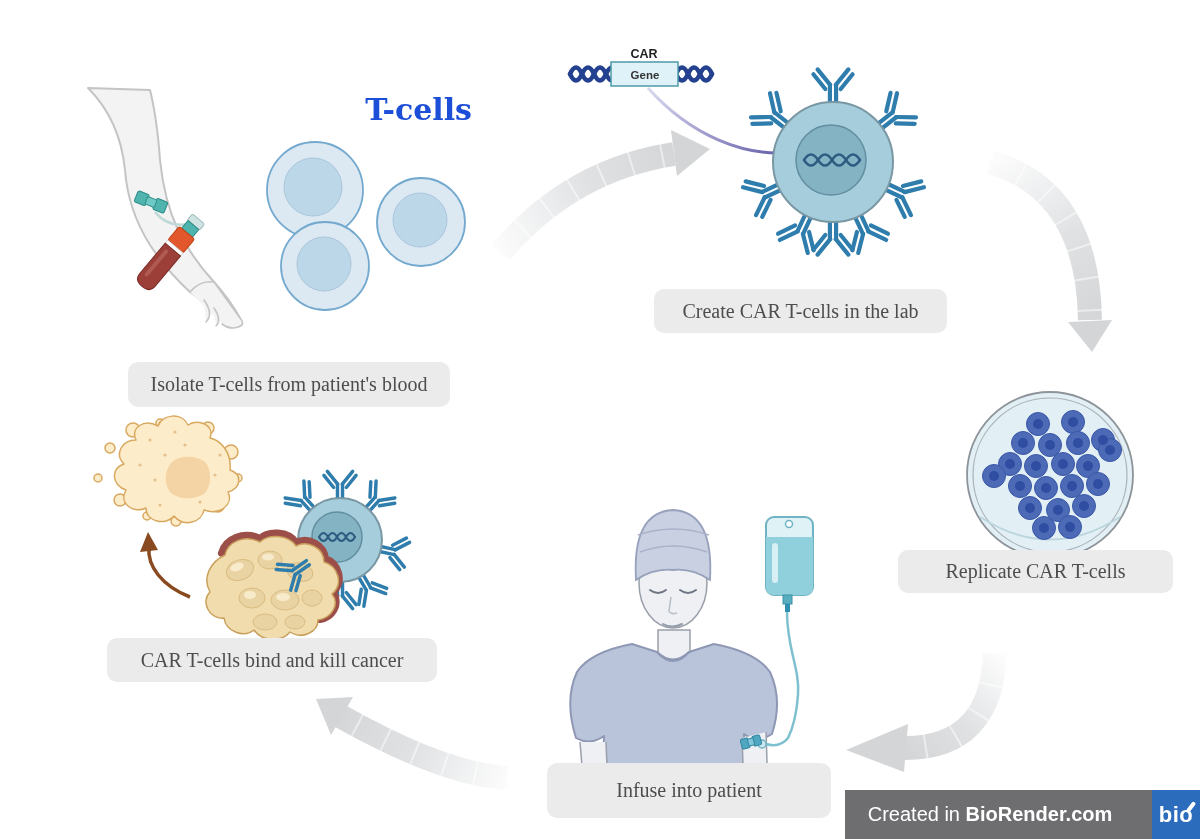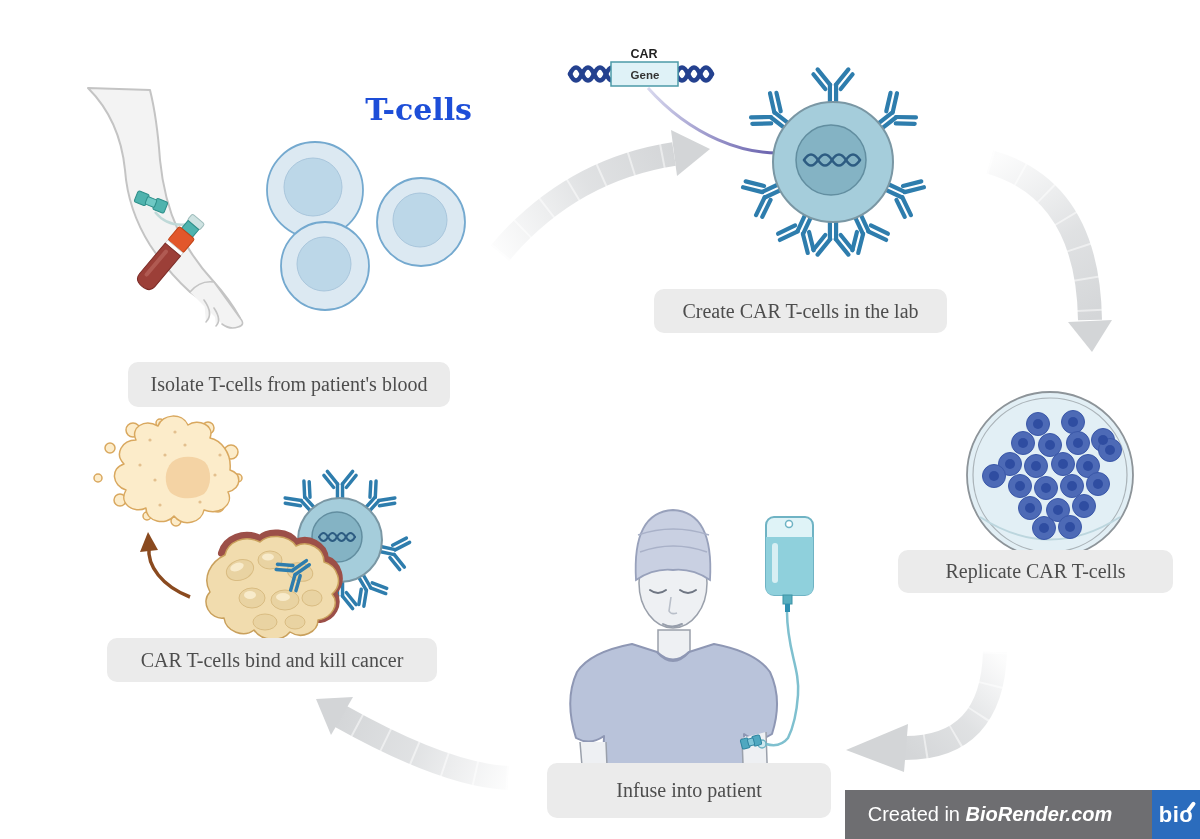--- a/index.html
+++ b/index.html
@@ -7,21 +7,21 @@
          font-family:"Liberation Serif","DejaVu Serif",serif;padding-left:14px;}
   #art{position:absolute;left:0;top:0;}
   .step-label{position:absolute;background:#ebebeb;border-radius:10px;color:#4d4d4d;
       font-size:20px;display:flex;align-items:center;justify-content:center;text-align:center;
       font-family:"Liberation Serif","DejaVu Serif",serif;}
   .diagram-title{position:absolute;left:352px;top:92px;width:120px;text-align:right;
       font-family:"DejaVu Serif","Liberation Serif",serif;font-weight:bold;font-size:30px;color:#1d4ed8;}
   #watermark{position:absolute;left:845px;top:790px;width:355px;height:49px;background:#6e6e71;
       display:flex;align-items:center;font-family:"Liberation Sans","DejaVu Sans",sans-serif;}
   #watermark .wm-text{flex:1;color:#ffffff;font-size:20px;text-align:center;padding-left:4px;white-space:nowrap;}
-  #watermark .wm-text b{font-weight:bold;font-style:italic;}
+  #watermark .wm-text b{font-weight:bold;}
   #wm-logo{width:48px;height:49px;background:#2b6cbd;color:#ffffff;display:flex;align-items:center;
       justify-content:center;font-weight:bold;font-size:22px;position:relative;letter-spacing:0.5px;margin-left:21px;}
   #wm-logo .accent2{position:absolute;right:7px;top:11px;width:4px;height:12px;background:#ffffff;
       border-radius:2px;transform:rotate(38deg);}
 </style>
 </head>
 <body>
 
 <div id="stage">
 

